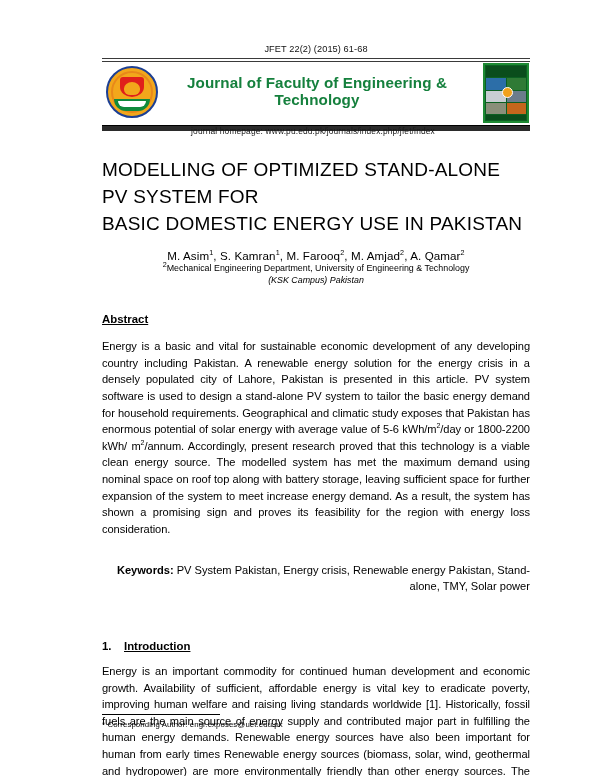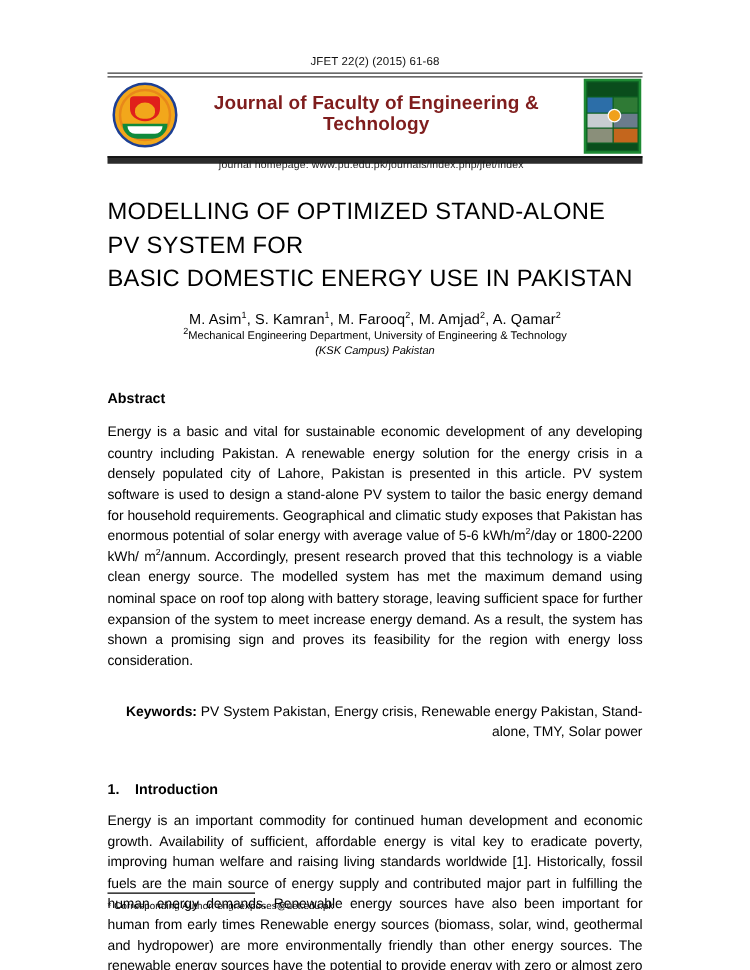--- a/index.html
+++ b/index.html
@@ -10,21 +10,21 @@
   body {
     width: 600px;
     height: 776px;
     font-family: "Liberation Sans", sans-serif;
     color: #000000;
     position: relative;
     overflow: hidden;
   }
   .page {
     position: absolute;
-    left: 0; top: 0;
+    left: 16px; top: 0;
     width: 500px;
     height: 776px;
     background: #fff;
   }
   .content {
     position: absolute;
     left: 86px;
     top: 0;
     width: 428px;
   }
@@ -97,21 +97,21 @@
     border-radius: 0 0 10px 10px;
   }
   .jtitle {
     position: absolute;
     left: 62px;
     top: 12px;
     width: 306px;
     text-align: center;
     font-size: 15.2px;
     font-weight: bold;
-    color: #7f1d1d;
+    color: #15803d;
     letter-spacing: .1px;
   }
   .homepage {
     position: absolute;
     left: 46px;
     top: 44px;
     width: 330px;
     text-align: center;
     font-size: 8.4px;
     color: #1a1a1a;
@@ -196,23 +196,24 @@
   }
   .affil .italic {
     font-style: italic;
   }
 
   
   h2.sec {
     font-size: 11.4px;
     font-weight: bold;
     margin: 26px 0 0 0;
+    text-decoration: underline;
   }
   h2.sec.numbered {
-    margin-top: 31px;
+    margin-top: 45px;
   }
   h2.sec .num {
     display: inline-block;
     width: 22px;
   }
   p.body {
     font-size: 11.1px;
     line-height: 1.50;
     text-align: justify;
     margin: 11px 0 0 0;

